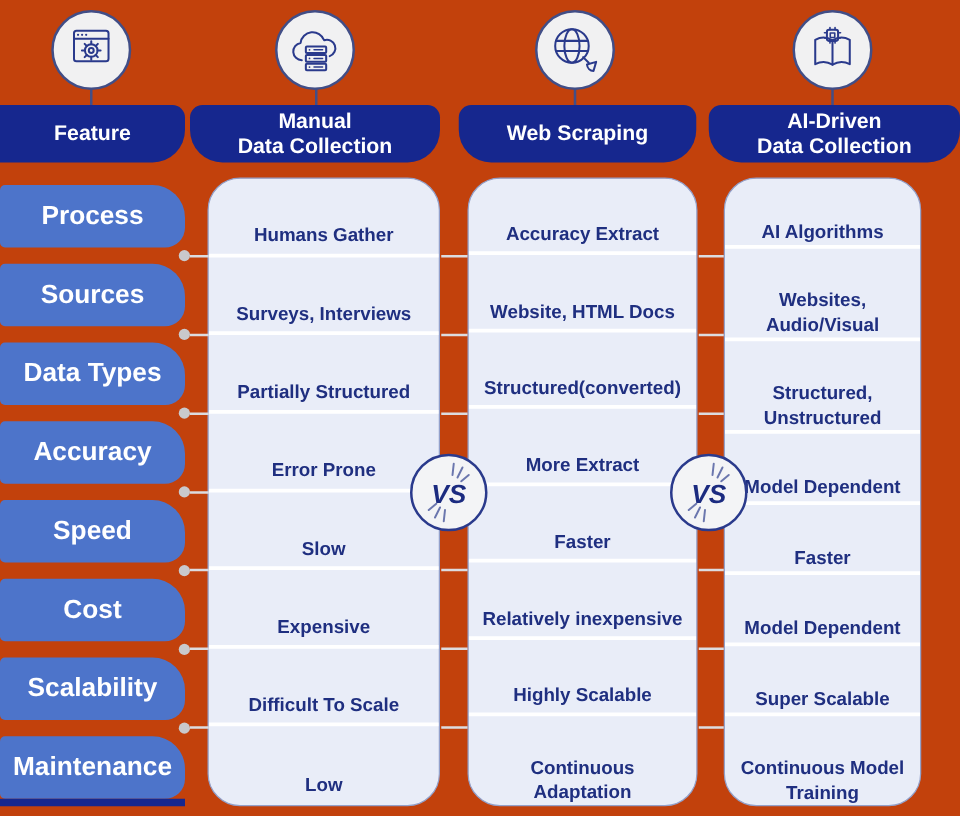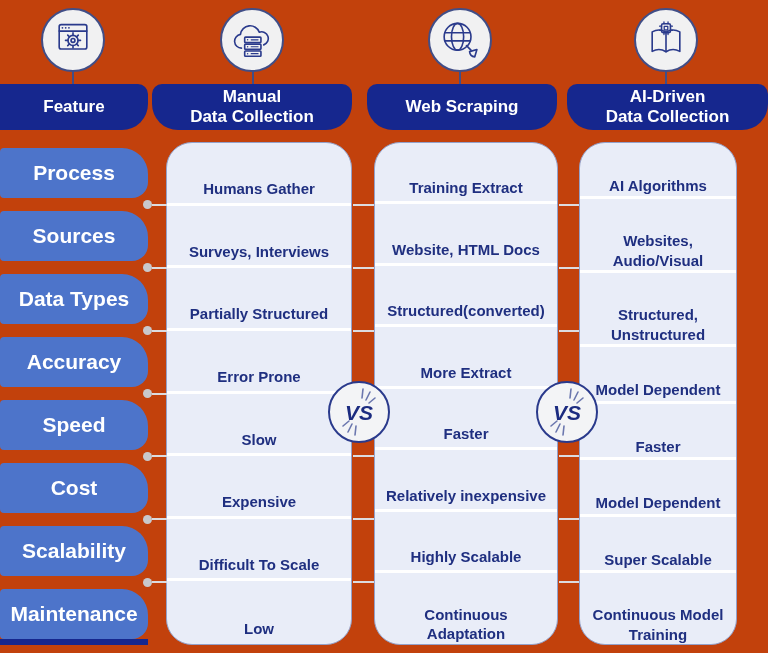--- a/index.html
+++ b/index.html
@@ -45,21 +45,21 @@
   .fbox{
     width:148px;height:50px;background:var(--row_blue);
     border-radius:4px 26px 16px 4px;color:#fff;font-weight:bold;font-size:21px;
     display:flex;align-items:center;justify-content:center;
   }
   .maint-underline{position:absolute;left:0;top:639px;width:148px;height:6px;background:var(--navy);z-index:3;}
   
   .dot{position:absolute;width:9px;height:9px;border-radius:50%;background:var(--dot_gray);z-index:2;}
   .rowline{position:absolute;height:2px;background:var(--line_gray);z-index:2;}
   
-  .vs{position:absolute;top:380px;width:64px;height:64px;z-index:5;}
+  .vs{position:absolute;top:362px;width:64px;height:64px;z-index:5;}
 </style>
 </head>
 <body>
 
 <div class="stage">
 
   <div class="icon-circle" style="left:41px">
     <svg width="52" height="52" viewBox="0 0 64 64" fill="none" stroke="#2A3A8C" stroke-width="2" stroke-linecap="round" stroke-linejoin="round">
       <rect x="15" y="13" width="34" height="30" rx="2.5"></rect>
       <path d="M15 21h34"></path>
@@ -157,21 +157,21 @@
       <div class="cell">Humans Gather</div>
       <div class="cell">Surveys, Interviews</div>
       <div class="cell">Partially Structured</div>
       <div class="cell">Error Prone</div>
       <div class="cell">Slow</div>
       <div class="cell">Expensive</div>
       <div class="cell">Difficult To Scale</div>
       <div class="cell">Low</div>
     </div>
   <div class="panel" id="panel-1" style="left:374px;width:184px">
-      <div class="cell">Training Extract</div>
+      <div class="cell">Accuracy Extract</div>
       <div class="cell">Website, HTML Docs</div>
       <div class="cell">Structured(converted)</div>
       <div class="cell">More Extract</div>
       <div class="cell">Faster</div>
       <div class="cell">Relatively inexpensive</div>
       <div class="cell">Highly Scalable</div>
       <div class="cell">Continuous
 Adaptation</div>
     </div>
   <div class="panel" id="panel-2" style="left:579px;width:158px">

